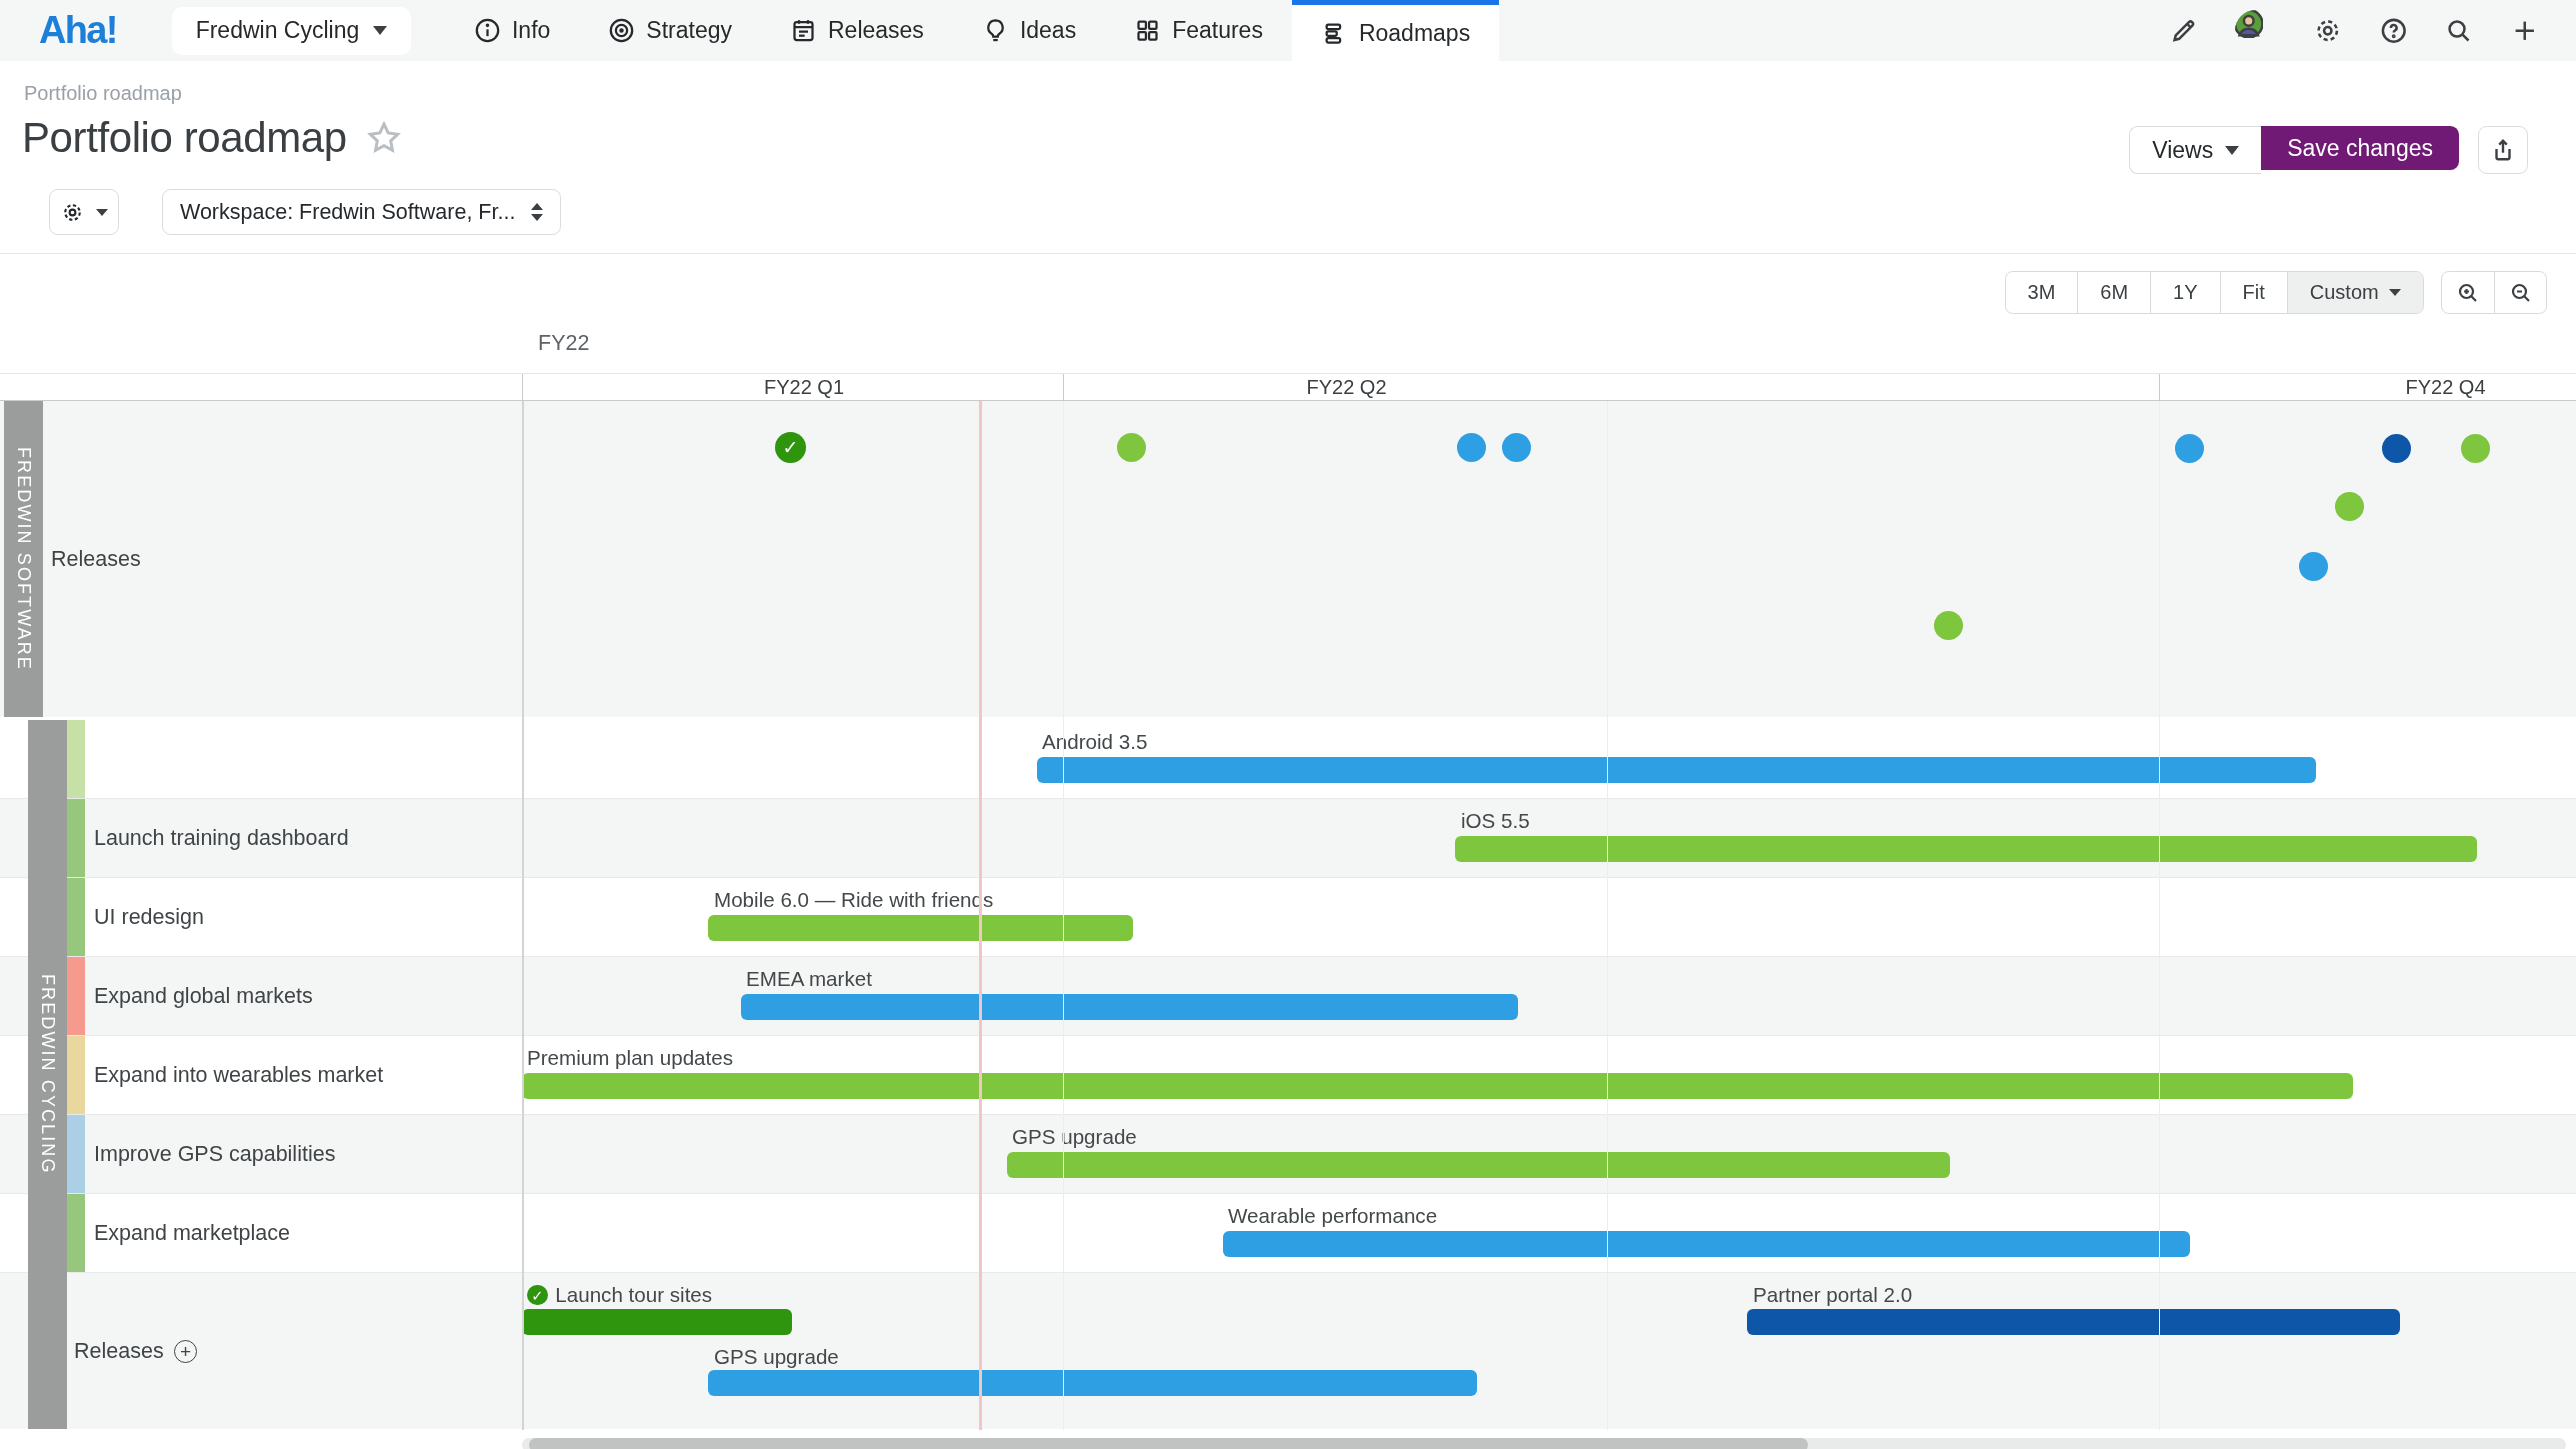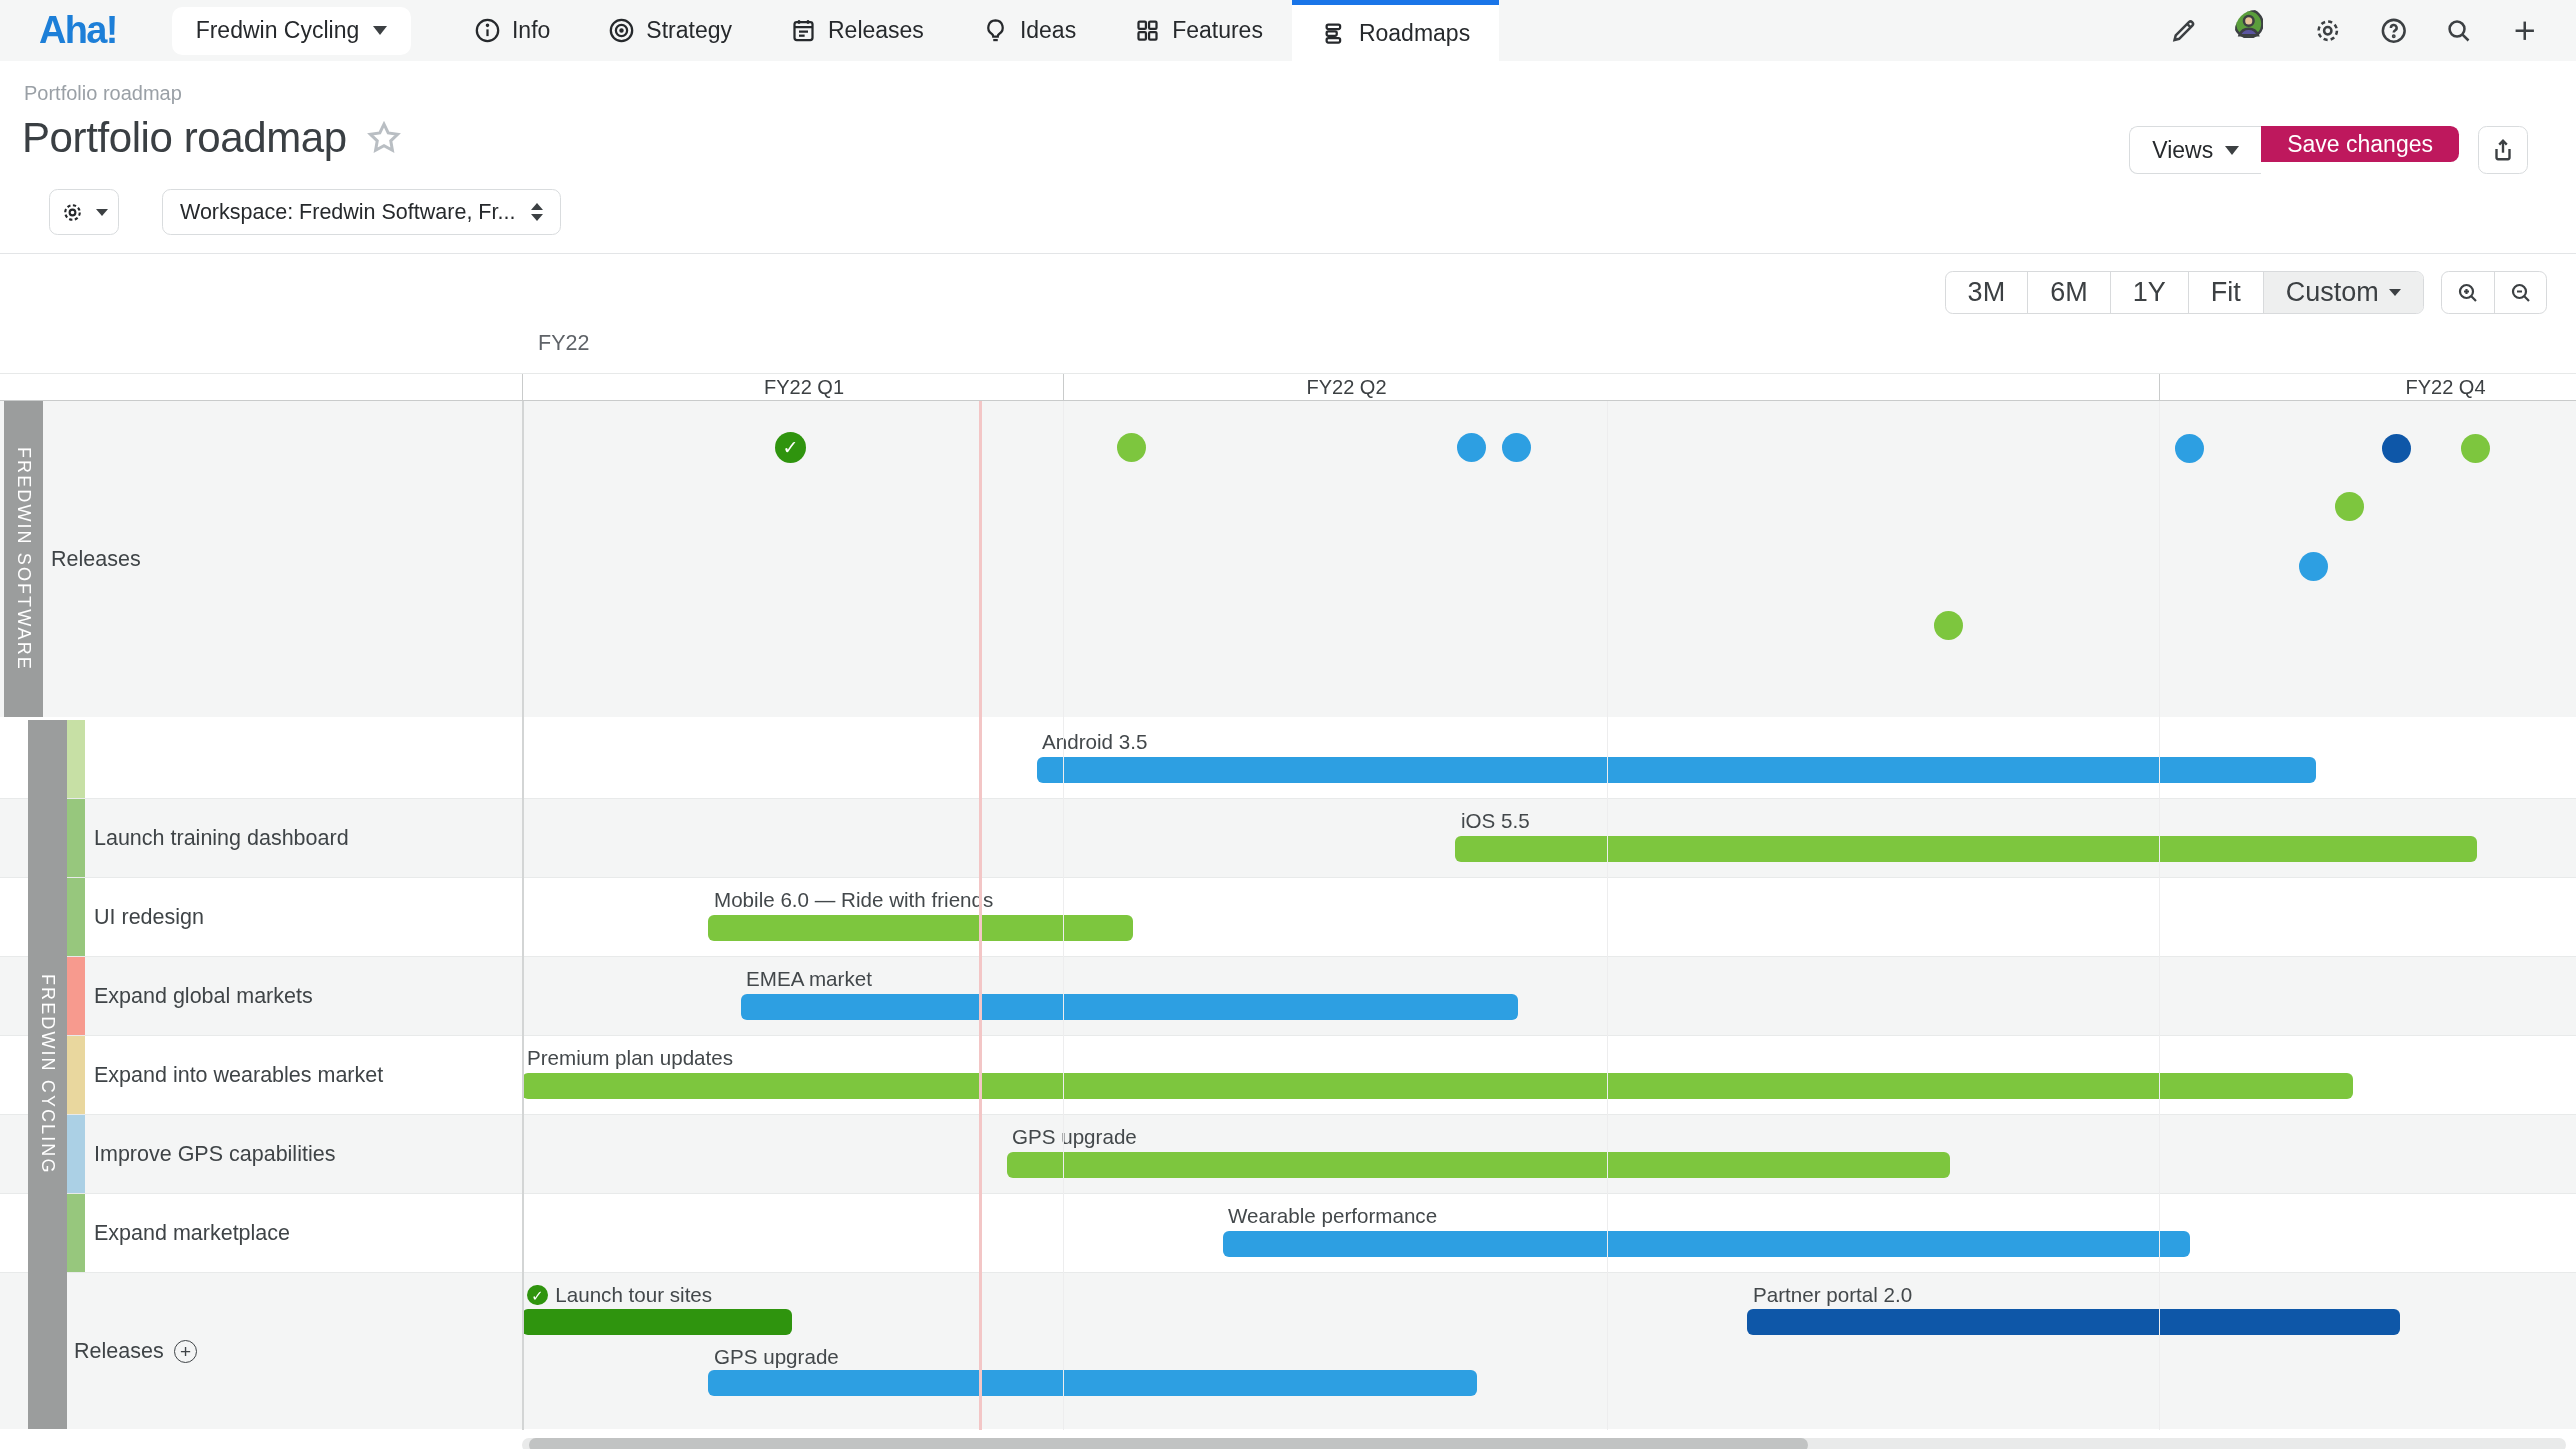--- a/index.html
+++ b/index.html
@@ -45,32 +45,32 @@
   .gear-btn .caret { border-top-width:7.7px; border-left-width:6px; border-right-width:6px; }
   .workspace-select { height:46px; padding:0 17px; gap:15.5px; }
   .updown { display:flex; flex-direction:column; gap:3.4px; }
   .updown i { width:0; height:0; border-left:6px solid transparent;
     border-right:6px solid transparent; display:block; }
   .updown .up { border-bottom:7.7px solid #3c4043; }
   .updown .dn { border-top:7.7px solid #3c4043; }
   .header-actions { position:absolute; right:48px; top:65px; display:flex; }
   .views-btn { height:48px; padding:0 22px; font-size:23px;
     border-radius:8.6px 0 0 8.6px; border-right:none; }
-  .save-btn { height:36px; padding:0 26px; font-size:23px; color:#fff;
-    background:#be185d; border:none; border-radius:0 8.6px 8.6px 0;
+  .save-btn { height:44px; padding:0 26px; font-size:23px; color:#fff;
+    background:#701a75; border:none; border-radius:0 8.6px 8.6px 0;
     display:flex; align-items:center; cursor:pointer; }
   .share-btn { width:50px; height:48px; margin-left:19px; border-radius:8.6px; }
   .share-btn svg { width:26px; height:26px; stroke:#3c4043; fill:none; stroke-width:2.2; }
 
   
   .tl-toolbar { position:absolute; top:271px; right:29px; display:flex; gap:17px; }
   .seg-group { display:flex; border:1.7px solid #d8dadc; border-radius:7.7px;
     overflow:hidden; background:#fff; height:43px; }
   .seg { display:flex; align-items:center; justify-content:center;
-    padding:0 22px; font-size:27px; color:#3c4043; border-right:1.7px solid #d8dadc;
+    padding:0 22px; font-size:20px; color:#3c4043; border-right:1.7px solid #d8dadc;
     cursor:pointer; gap:10.3px; }
   .seg:last-child { border-right:none; }
   .seg.sel { background:#eeefef; }
   .seg .caret { border-top-width:7.7px; border-left-width:6px; border-right-width:6px; }
   .zoom-group { display:flex; border:1.7px solid #d8dadc; border-radius:7.7px;
     overflow:hidden; background:#fff; height:43px; }
   .zoom-btn { width:52px; display:flex; align-items:center; justify-content:center;
     cursor:pointer; }
   .zoom-btn + .zoom-btn { border-left:1.7px solid #d8dadc; }
   .zoom-btn svg { width:24px; height:24px; stroke:#3c4043; fill:none; stroke-width:2.2; }

